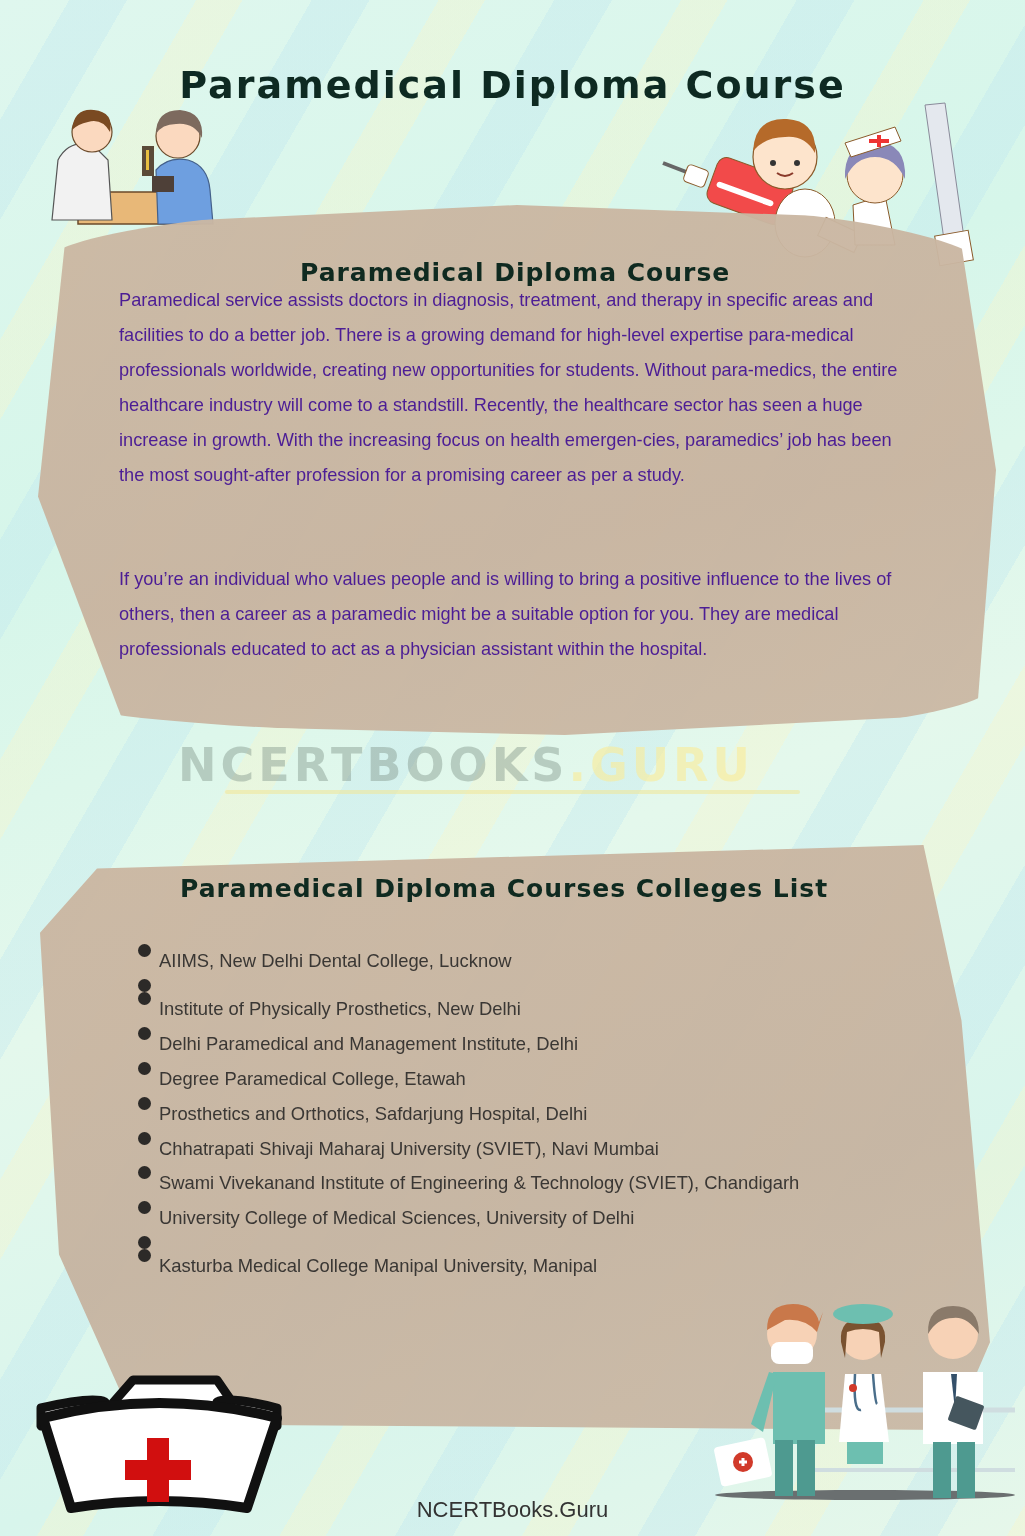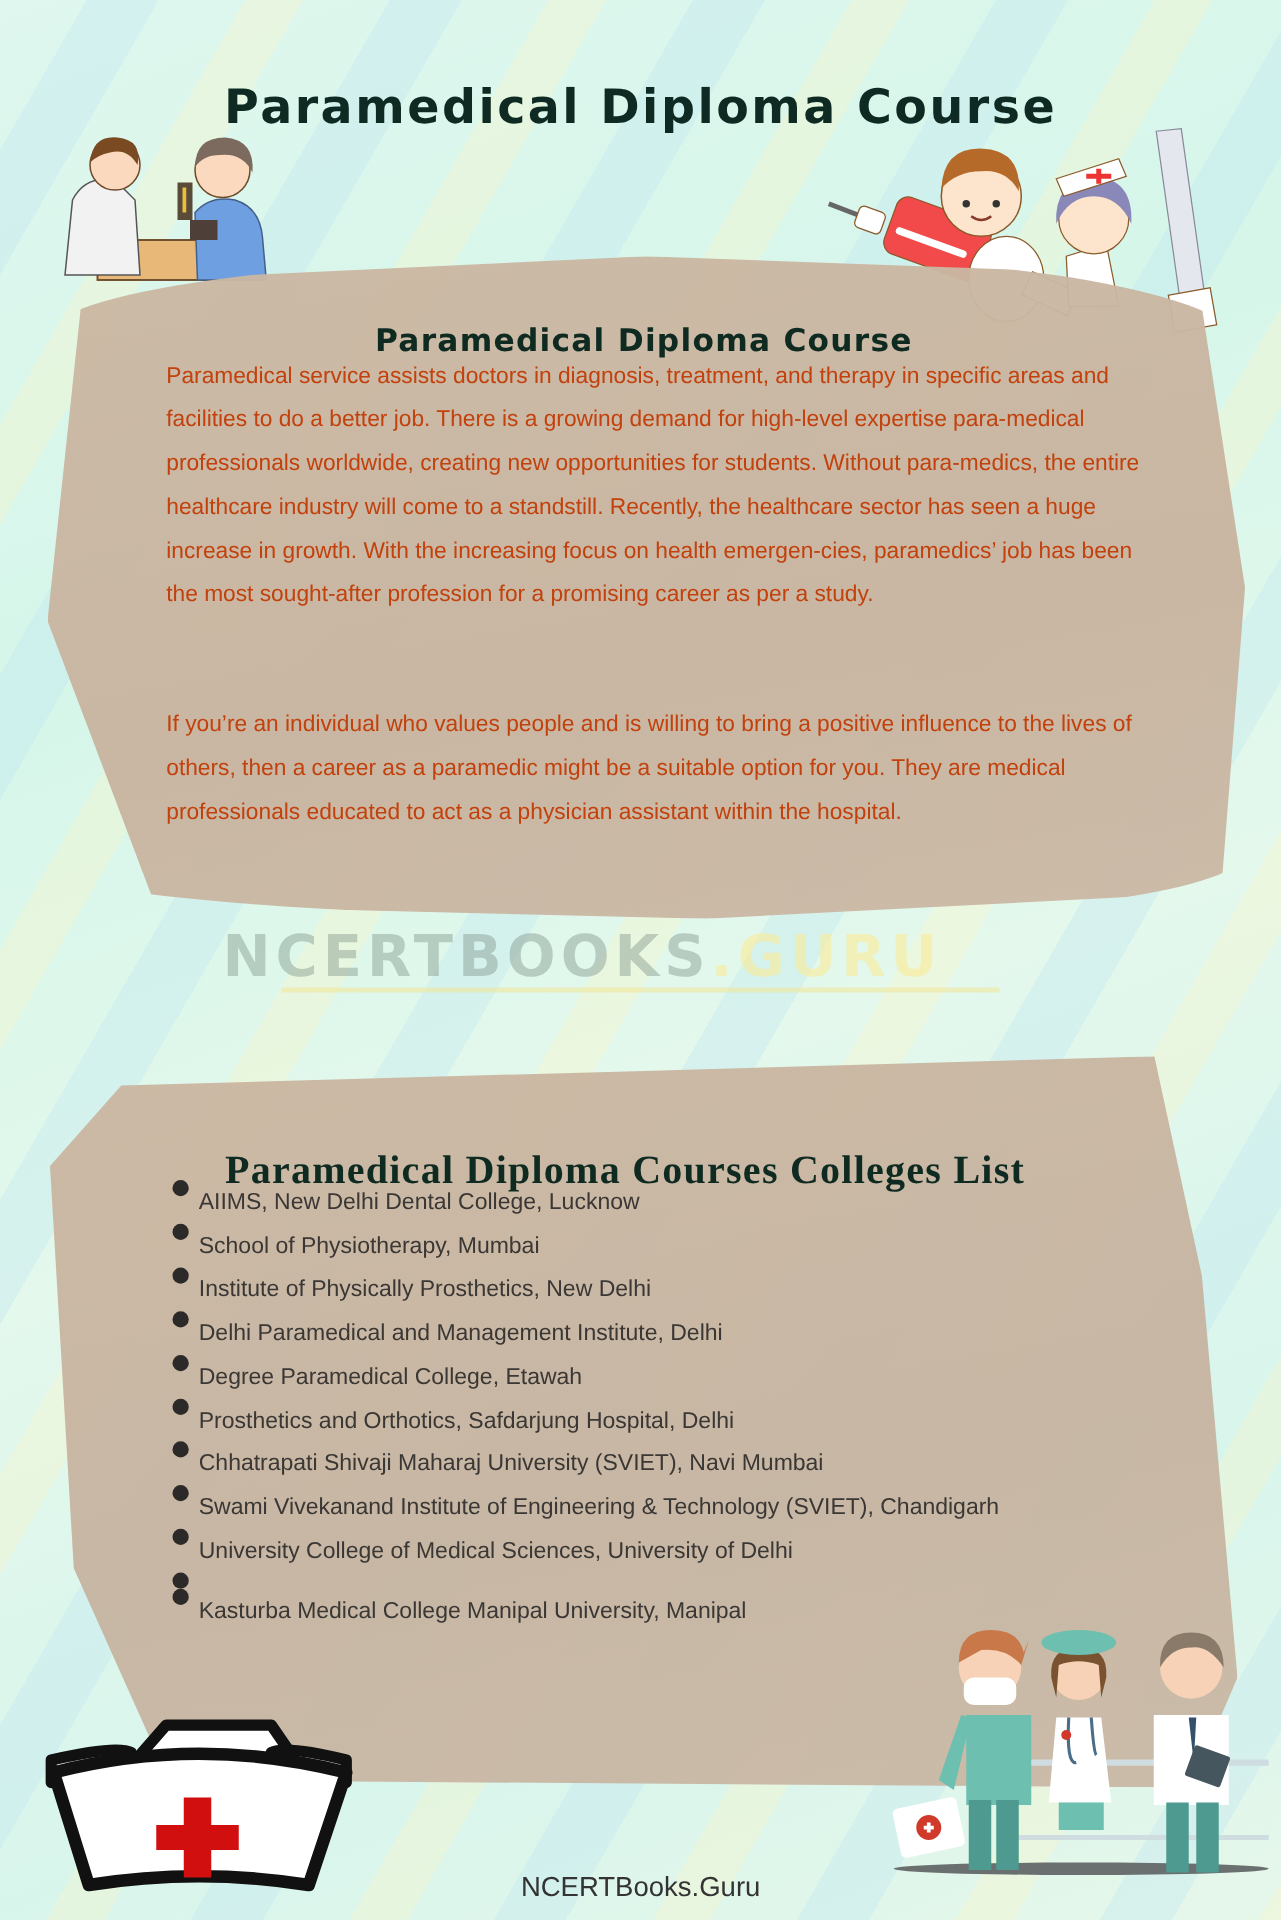--- a/index.html
+++ b/index.html
@@ -33,23 +33,23 @@
   .blob2 {
     left: 40px; top: 845px; width: 950px; height: 585px;
     clip-path: polygon(6% 4%, 50% 2%, 93% 0%, 97% 30%, 100% 85%, 96% 100%, 10% 99%, 2% 70%, 0% 15%);
     background: linear-gradient(170deg, #cbb7a2, #c6b4a1 60%, #cab9a6);
   }
   .section-heading {
     position: absolute; font-family: "DejaVu Sans", sans-serif; font-weight: bold;
     color: #0f2a20; letter-spacing: 1px;
   }
   .h1 { top: 237px; left: 300px; font-size: 25px; }
-  .h2 { top: 890px; left: 180px; font-size: 32px; font-family: Liberation Serif, serif; }
+  .h2 { top: 853px; left: 180px; font-size: 25px; }
   .para {
-    position: absolute; left: 133px; width: 800px; color: #c2410c;
+    position: absolute; left: 119px; width: 800px; color: #4c1d95;
     font-size: 18.2px; line-height: 35px; margin: 0;
   }
   .p1 { top: 283px; }
   .p2 { top: 562px; }
   .list {
     position: absolute; left: 138px; top: 944px; margin: 0; padding: 0; list-style: none;
   }
   .list li {
     font-size: 18.4px; line-height: 34.9px; color: #3a3734; white-space: nowrap;
     display: flex; align-items: flex-start;
@@ -127,21 +127,20 @@
 
 <h2 class="section-heading h2">Paramedical Diploma Courses Colleges List</h2>
 
 <ul class="list">
   <li>
       <span class="bullet"></span>
       <span>AIIMS, New Delhi Dental College, Lucknow</span>
     </li>
   <li>
       <span class="bullet"></span>
-      <span>School of Physiotherapy, Mumbai</span>
     </li>
   <li>
       <span class="bullet"></span>
       <span>Institute of Physically Prosthetics, New Delhi</span>
     </li>
   <li>
       <span class="bullet"></span>
       <span>Delhi Paramedical and Management Institute, Delhi</span>
     </li>
   <li>

